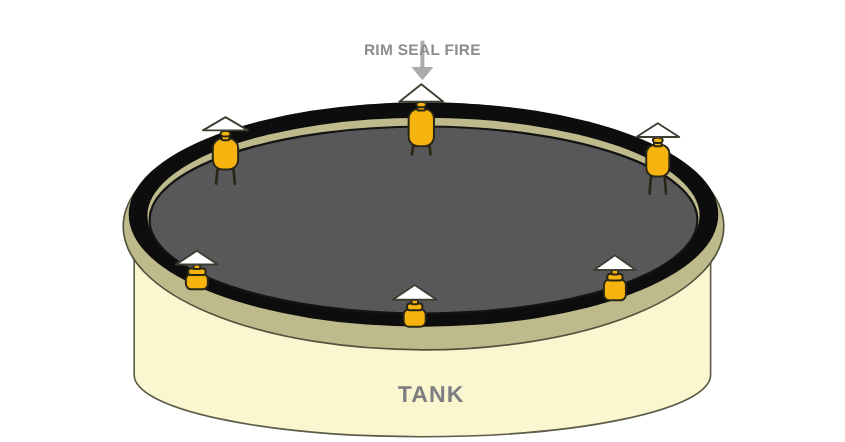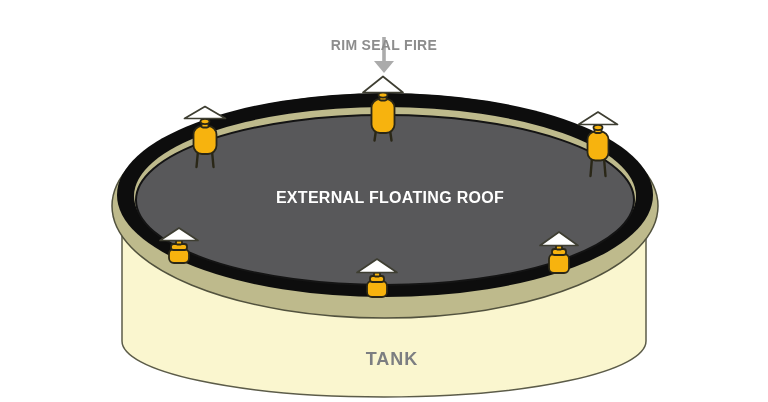--- a/index.html
+++ b/index.html
@@ -28,21 +28,21 @@
     font-size:14px; line-height:15.5px; letter-spacing:.3px;
     color:var(--title_text);
     margin-top:35px;
   }
   .roof-label{
     left:390px; top:198px; transform:translate(-50%,-50%);
     font-size:16px; letter-spacing:.3px; color:var(--roof_text);
   }
   .tank-label{
     left:392px; top:359px; transform:translate(-50%,-50%);
-    font-size:18px; letter-spacing:1px; color:var(--tank_text);
+    font-size:21px; letter-spacing:1px; color:var(--tank_text);
   }
 </style>
 </head>
 <body>
 
 <div class="stage">
 
   <svg width="768" height="402" viewBox="0 0 768 402">
 
     <g>
@@ -106,17 +106,16 @@
       <rect class="unit-body" x="552" y="249" width="14" height="6" rx="2.5"></rect>
       <rect class="unit-body" x="556" y="245.5" width="6" height="4" rx="1.2"></rect>
       <polygon class="unit-cap" points="540,245.5 559,232 578,245.5"></polygon>
     </g>
   </svg>
 
   <div class="label title">
     <div>RIM SEAL FIRE</div>
   </div>
 
-  <div class="label roof-label">EXTERNAL FLOATING ROOF</div>
 
   <div class="label tank-label">TANK</div>
 
 </div>
 
 </body></html>

